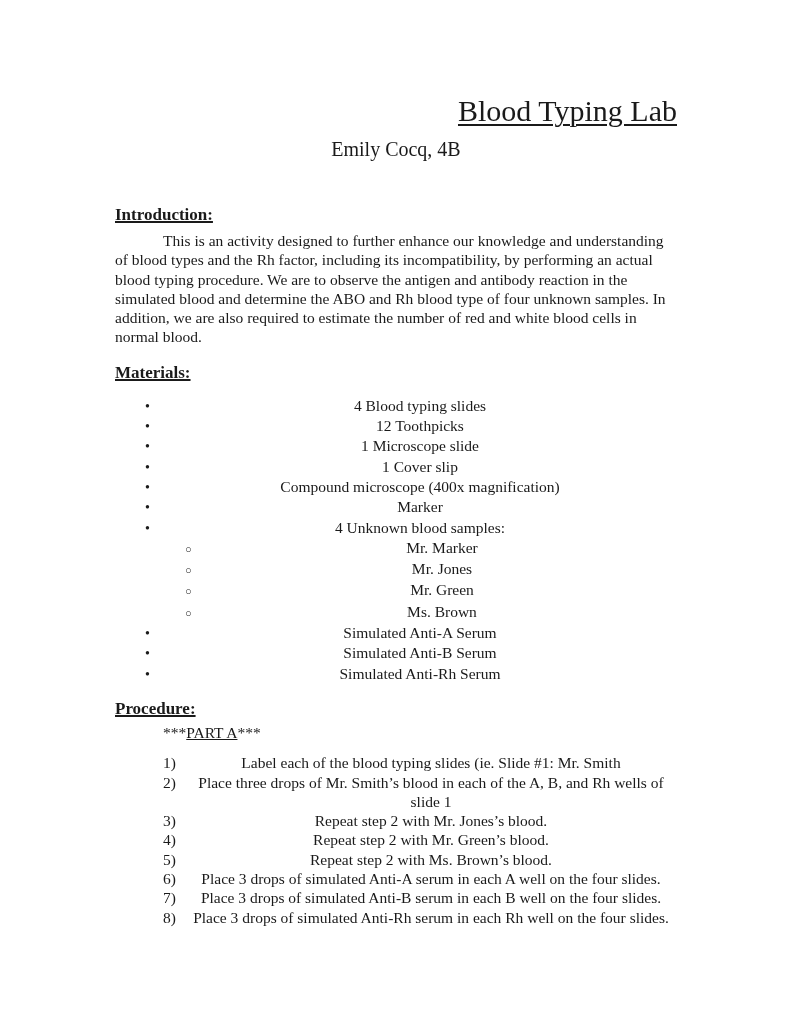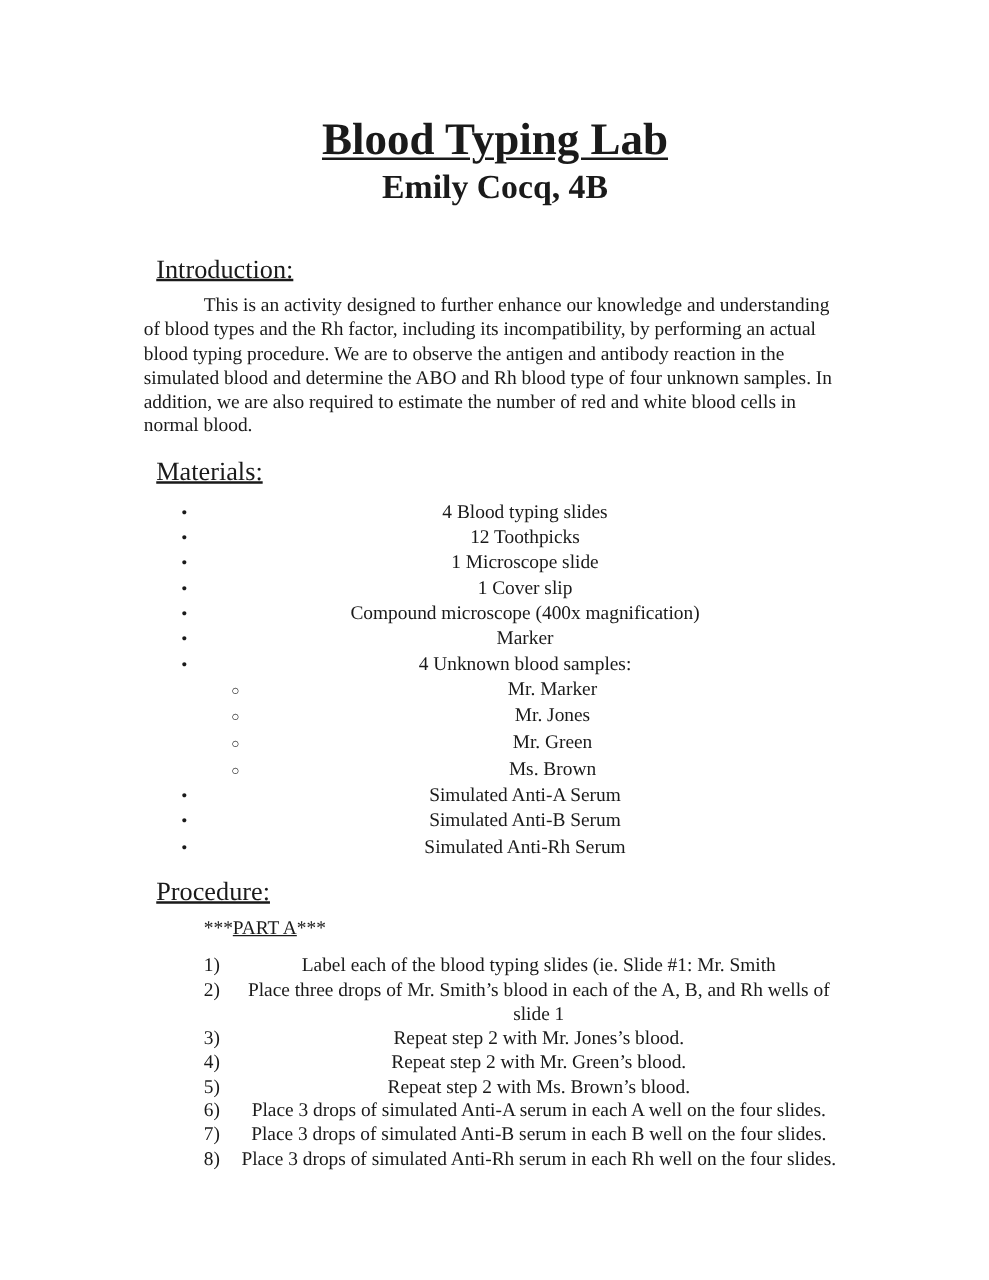--- a/index.html
+++ b/index.html
@@ -12,45 +12,45 @@
     width: 791px;
     height: 1024px;
     background: #ffffff;
     box-sizing: border-box;
     padding: 92px 114px 0 115px;
     font-family: "Liberation Serif", "DejaVu Serif", serif;
     color: #1a1a1a;
     overflow: hidden;
   }
   .doc-title {
-    text-align: center;
-    font-size: 36px;
-    font-weight: 700;
+    text-align: right;
+    font-size: 30px;
+    font-weight: 400;
     line-height: 38px;
     margin: 0;
   }
   .doc-title .u-title {
     text-decoration: underline;
     text-decoration-thickness: 2px;
     text-underline-offset: 3px;
   }
   .doc-author {
     text-align: center;
-    font-size: 27px;
-    font-weight: 700;
+    font-size: 20px;
+    font-weight: 400;
     line-height: 26px;
     margin: 6px 0 0 0;
   }
   .section-heading {
-    font-size: 21px;
-    font-weight: 400;
+    font-size: 17px;
+    font-weight: 700;
     text-decoration: underline;
     text-decoration-thickness: 1.5px;
     line-height: 20px;
-    margin: 10px;
+    margin: 0;
   }
   .heading-intro    { margin-top: 43px; }
   .heading-materials{ margin-top: 16px; }
   .heading-procedure{ margin-top: 15px; }
   .body-text {
     font-size: 15.5px;
     line-height: 19.3px;
   }
   .intro-paragraph {
     margin: 6px 0 5px 0;

